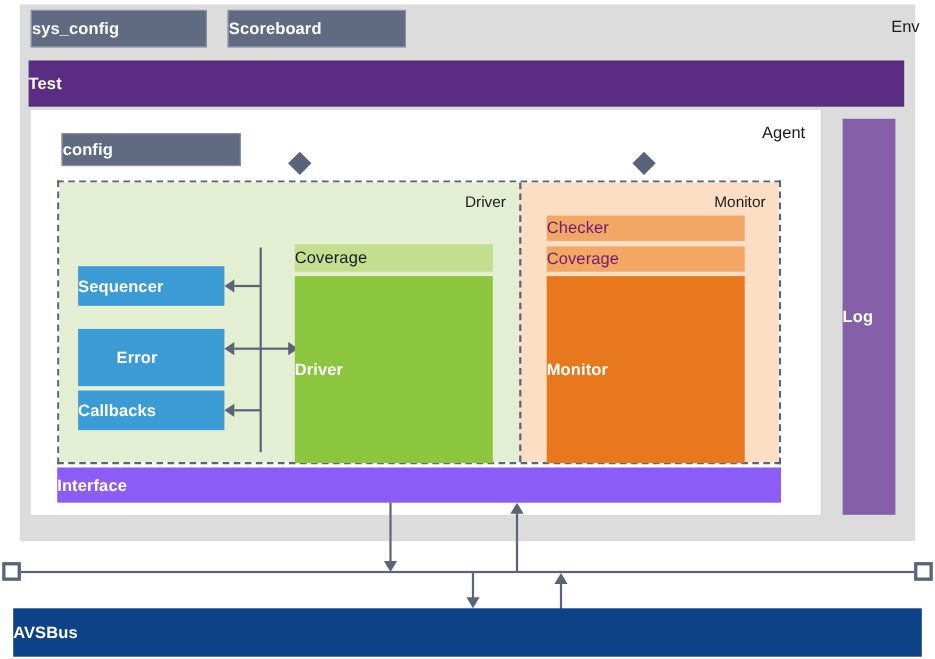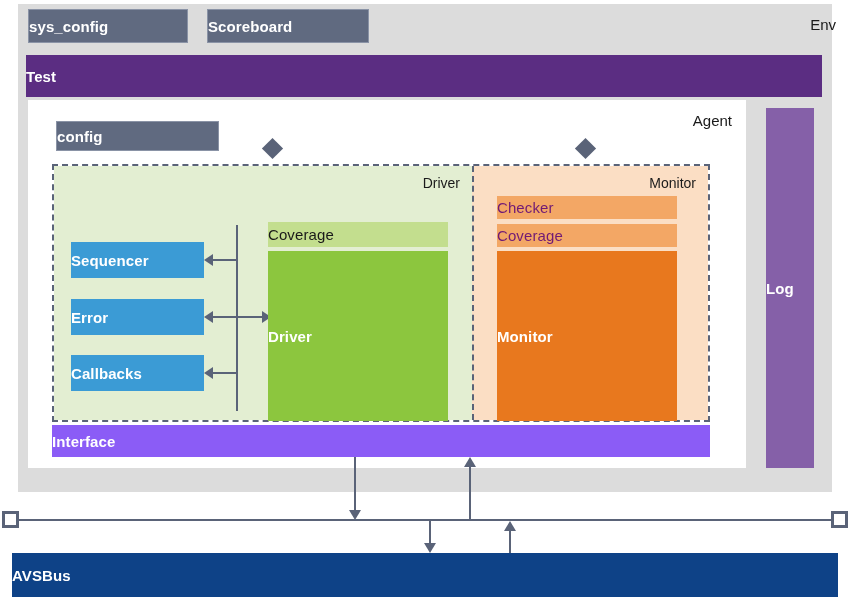--- a/index.html
+++ b/index.html
@@ -235,21 +235,21 @@
 
   <div class="vline" style="left:236px; top:225px; height:186px;"></div>
 
   <div class="blk blue-blk" style="left:71px; top:242px; width:133px; height:36px;">
     <span>Sequencer</span>
   </div>
 
   <div class="hline" style="left:213px; top:259px; width:24px;"></div>
   <div class="arrow-head ah-left" style="left:204px; top:254px;"></div>
 
-  <div class="blk blue-blk" style="left:71px; top:299px; width:133px; height:36px;">
+  <div class="blk blue-blk" style="left:71px; top:299px; width:133px; height:52px;padding-left:35px;">
     <span>Error</span>
   </div>
 
   <div class="hline" style="left:213px; top:316px; width:58px;"></div>
   <div class="arrow-head ah-left" style="left:204px; top:311px;"></div>
   <div class="arrow-head ah-right" style="left:262px; top:311px;"></div>
 
   <div class="blk blue-blk" style="left:71px; top:355px; width:133px; height:36px;">
     <span>Callbacks</span>
   </div>

